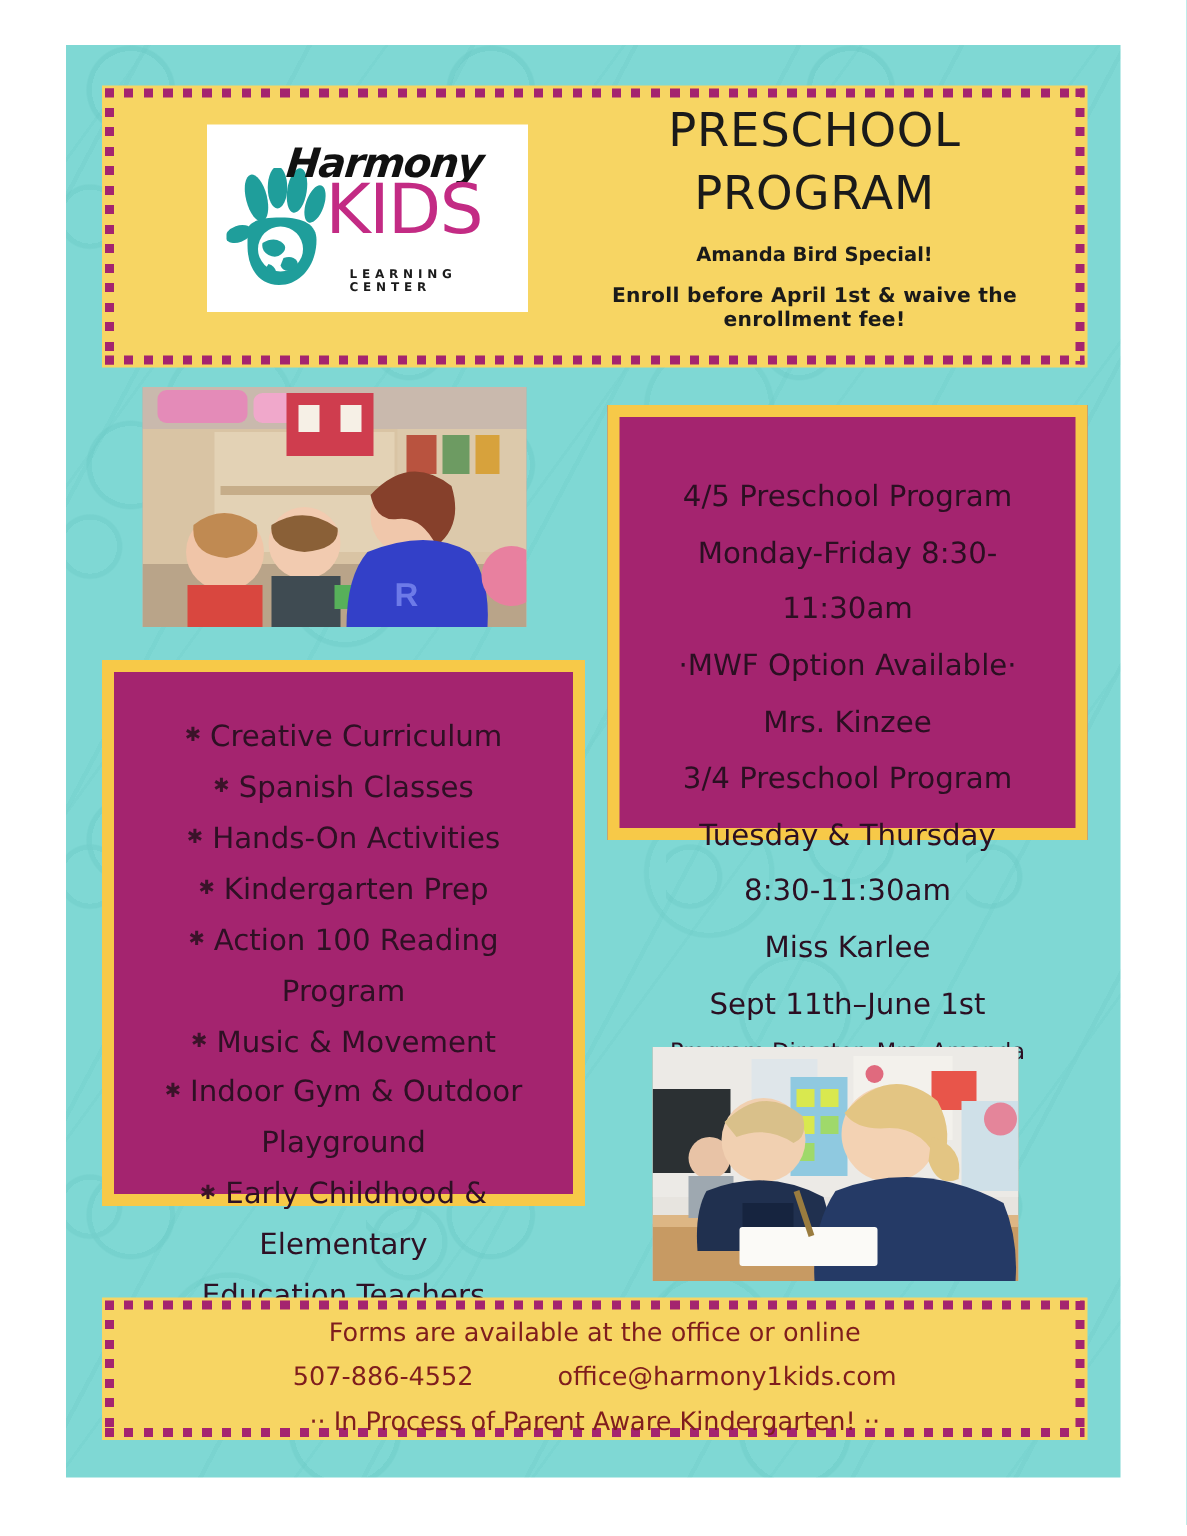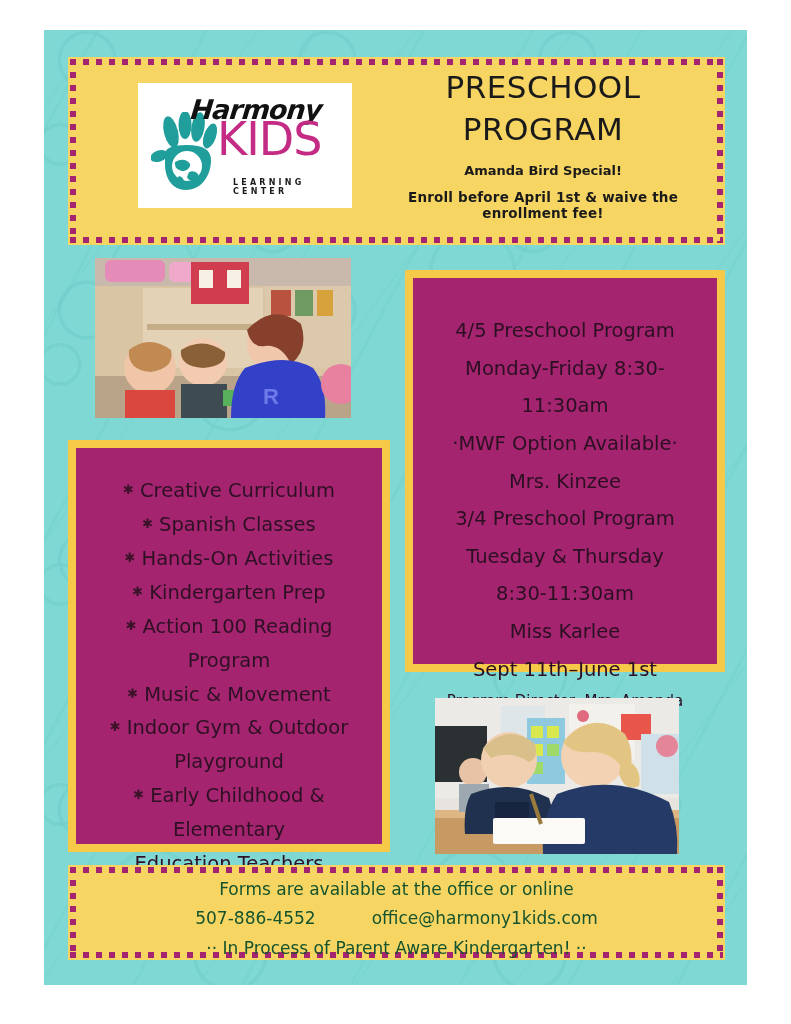--- a/index.html
+++ b/index.html
@@ -81,38 +81,38 @@
   .h-sub{font-size:13px;font-weight:bold;margin-top:12px;}
   .h-sub2{font-size:13.5px;font-weight:bold;margin-top:11px;letter-spacing:.2px;}
 
   
   .photo{position:absolute;overflow:hidden;background:#b9b0a5;}
   #photo-classroom{left:51px;top:228px;width:256px;height:160px;}
   #photo-desk{left:391px;top:668px;width:244px;height:156px;}
 
   
   .mbox{position:absolute;background:#a4246f;border:8px solid #f7c948;box-sizing:border-box;}
-  #features{left:24px;top:410px;width:322px;height:412px;}
-  #program{left:361px;top:240px;width:320px;height:402px;}
+  #features{left:24px;top:410px;width:322px;height:364px;}
+  #program{left:361px;top:240px;width:320px;height:290px;}
 
   .feat-list{list-style:none;margin:0;padding:26px 16px 0 16px;color:#2b0f22;}
   .feat-list li{
     font-size:19.5px;line-height:1.74;text-align:center;color:#2e1024;
     position:relative;
   }
   .feat-list li .bullet{color:#3a1329;font-size:13px;margin-right:6px;vertical-align:3px;}
   .feat-list li.wrap .cont{display:block;}
 
   .prog-lines{padding:34px 12px 0 12px;text-align:center;color:#2b0f22;}
   .prog-lines div{font-size:19.5px;line-height:1.93;}
   .prog-lines div.small{font-size:15px;line-height:1.5;margin-top:2px;}
 
   
   #footer{left:24px;top:835px;width:657px;height:95px;}
-  .foot-inner{position:absolute;inset:14px 18px;text-align:center;color:#14532d;}
+  .foot-inner{position:absolute;inset:14px 18px;text-align:center;color:#7f1d1d;}
   .foot-l1{font-size:17px;}
   .foot-row{display:flex;justify-content:center;gap:56px;margin-top:9px;font-size:17px;}
   .foot-l3{font-size:17px;margin-top:10px;}
 </style>
 </head>
 <body>
 
 <div id="flyer">
   <div class="pattern"></div>
   <div class="pattern2"></div>

